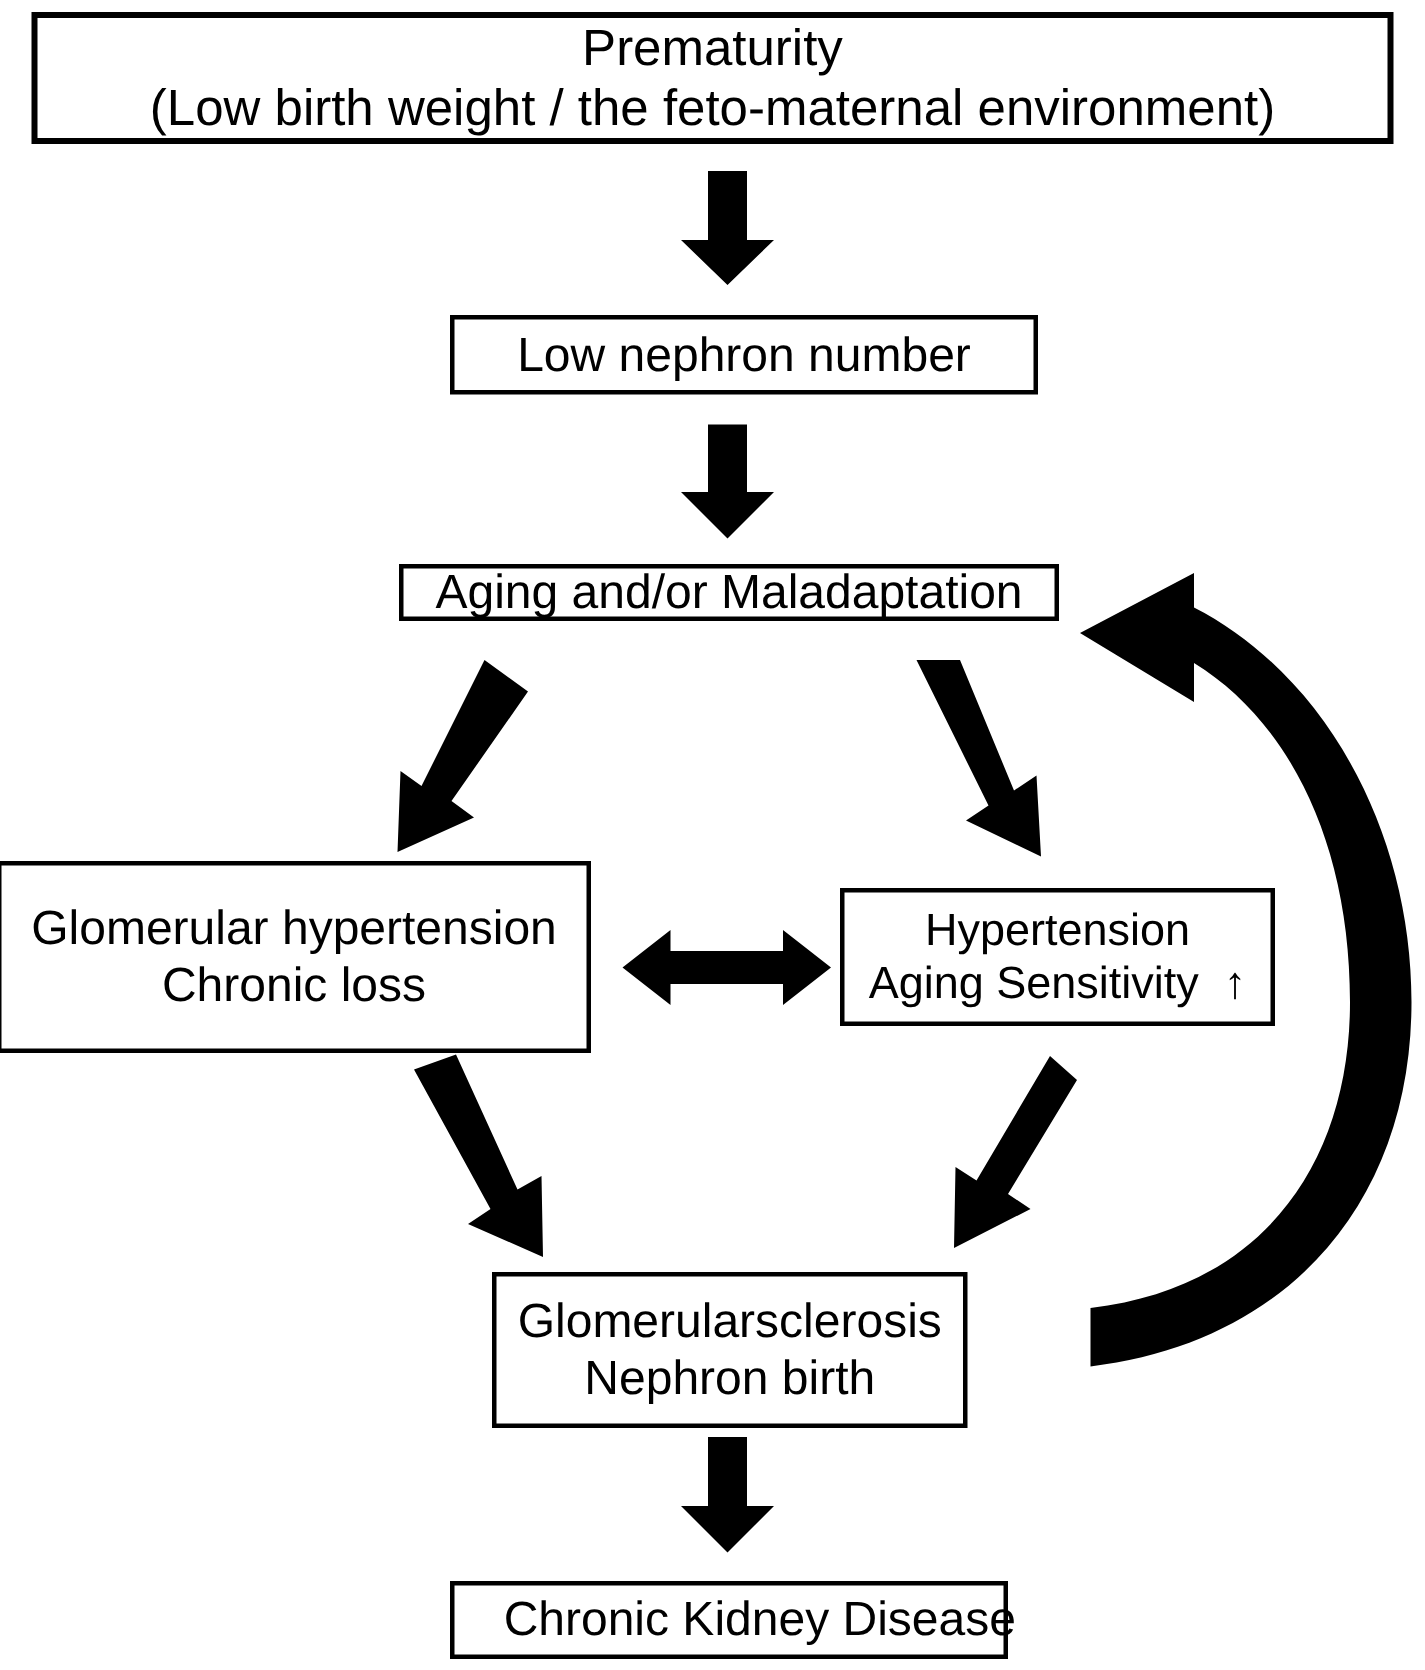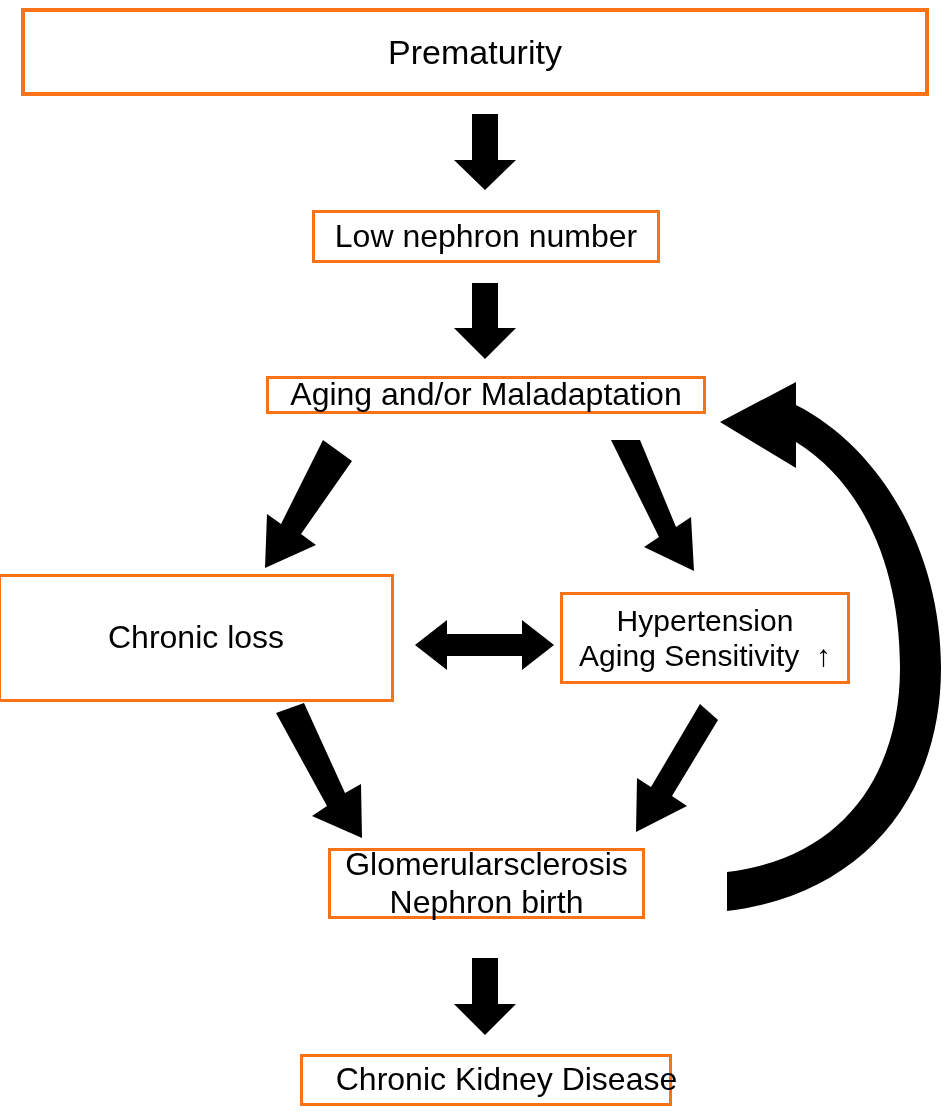--- a/index.html
+++ b/index.html
@@ -15,58 +15,58 @@
     position: relative;
     width: 950px;
     height: 1113px;
     background: #ffffff;
     overflow: hidden;
   }
   .node {
     position: absolute;
     box-sizing: border-box;
     background: #ffffff;
-    border: 3px solid #f97316;
+    border: 3px solid #000000;
     color: #000000;
     display: flex;
     flex-direction: column;
     align-items: center;
     justify-content: center;
     text-align: center;
     line-height: 1.18;
     white-space: pre;
   }
   .node .ln {
     display: block;
     white-space: pre;
   }
   
   #node-prematurity {
     left: 21px; top: 8px; width: 908px; height: 88px;
     font-size: 34px;
     border-width: 4px;
   }
   #node-low-nephron {
-    left: 312px; top: 210px; width: 348px; height: 53px;
+    left: 300px; top: 210px; width: 392px; height: 53px;
     font-size: 32px;
   }
   #node-aging {
     left: 266px; top: 376px; width: 440px; height: 38px;
     font-size: 32px;
   }
   #node-glomerular-hyper {
     left: -2px; top: 574px; width: 396px; height: 128px;
     font-size: 32px;
   }
   #node-hypertension-salt {
     left: 560px; top: 592px; width: 290px; height: 92px;
     font-size: 30px;
   }
   #node-glomerulosclerosis {
-    left: 328px; top: 848px; width: 317px; height: 71px;
+    left: 328px; top: 848px; width: 317px; height: 104px;
     font-size: 32px;
   }
   #node-ckd {
     left: 300px; top: 1054px; width: 372px; height: 52px;
     font-size: 32px;
     padding-left: 41px;
   }
   .arrow-layer {
     position: absolute;
     left: 0; top: 0;
@@ -128,31 +128,33 @@
           C 884,450 941,555 941,668
           C 941,800 860,895 727,911
           Z"></path>
       </g>
 
     </svg>
   </div>
 
   <div class="node" id="node-prematurity">
     <span class="ln">Prematurity</span>
+    <span class="ln">(Low birth weight / the feto-maternal environment)</span>
   </div>
 
   <div class="node" id="node-low-nephron">
     <span class="ln">Low nephron number</span>
   </div>
 
   <div class="node" id="node-aging">
     <span class="ln">Aging and/or Maladaptation</span>
   </div>
 
   <div class="node" id="node-glomerular-hyper">
+    <span class="ln">Glomerular hypertension</span>
     <span class="ln">Chronic loss</span>
   </div>
 
   <div class="node" id="node-hypertension-salt">
     <span class="ln">Hypertension</span>
     <span class="ln">Aging Sensitivity  ↑</span>
   </div>
 
   <div class="node" id="node-glomerulosclerosis">
     <span class="ln">Glomerularsclerosis</span>

